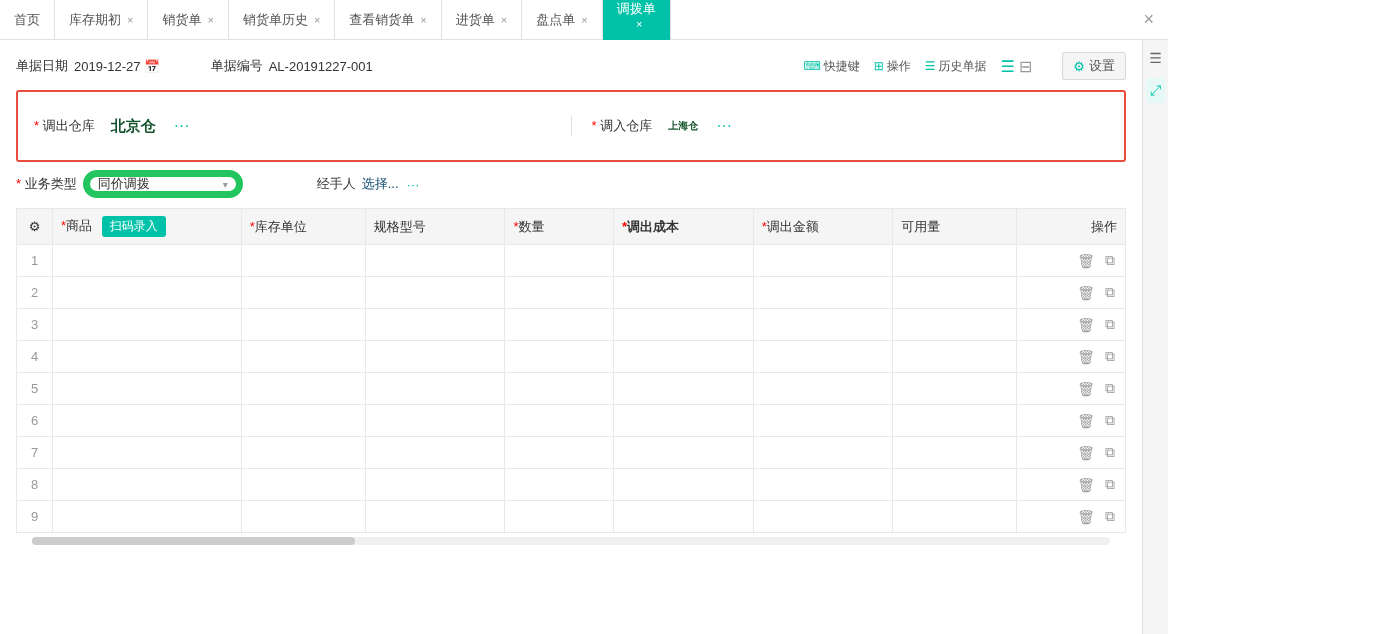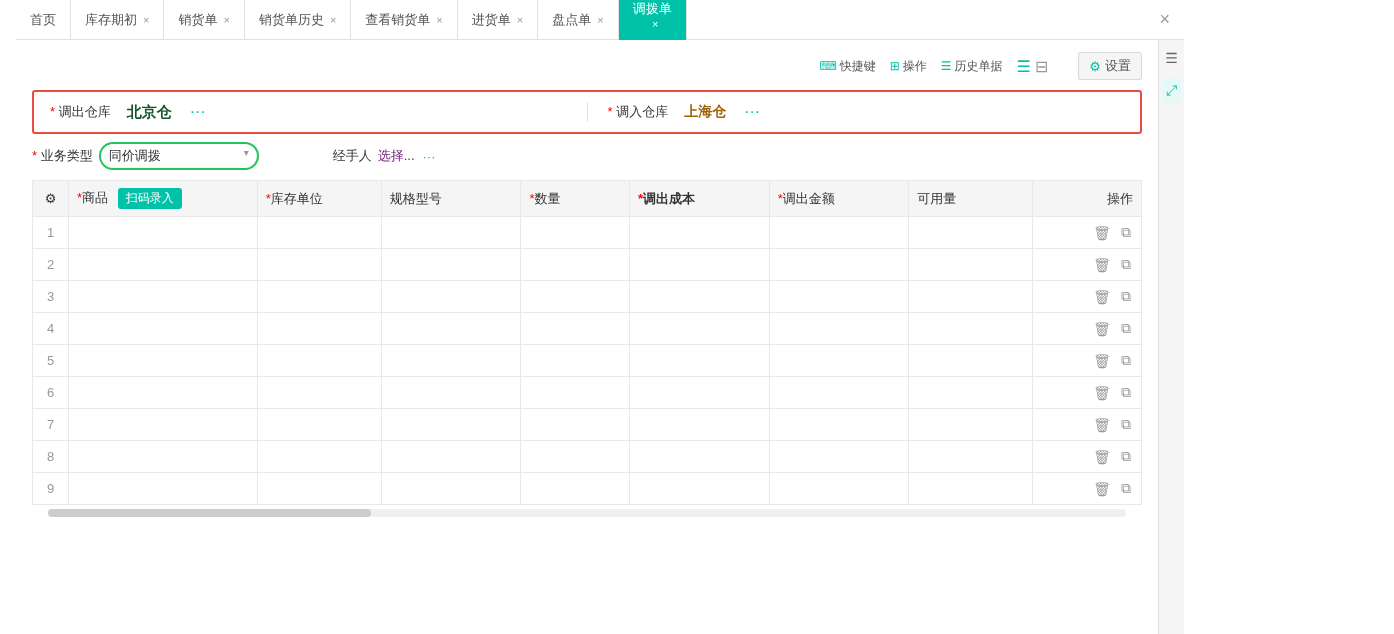--- a/index.html
+++ b/index.html
@@ -34,21 +34,21 @@
     
     
     .toolbar-right {
       margin-left: auto; display: flex; align-items: center; gap: 14px;
       font-size: 12px; color: #555;
     }
     .toolbar-btn { display: flex; align-items: center; gap: 3px; cursor: pointer; color: #555; }
     
     
     .highlight-box {
-      border: 2px solid #e74c3c; border-radius: 3px; padding: 10px 16px;
+      border: 2px solid #e74c3c; border-radius: 3px; padding: 24px 16px;
       margin: 8px 16px; display: flex; align-items: center;
     }
     .warehouse-field { display: flex; align-items: center; flex: 1; }
     .warehouse-divider { width: 1px; background: #e0e0e0; height: 20px; margin: 0 20px; }
     .more-btn { color: #00c2a8; cursor: pointer; font-size: 16px; margin-left: 8px; }
     
     
     .settings-btn {
       display: flex; align-items: center; gap: 4px; border: 1px solid #d9d9d9;
       border-radius: 2px; padding: 4px 10px; cursor: pointer; font-size: 13px;
@@ -75,41 +75,41 @@
     .gear-col { width: 36px; text-align: center; }
     
     
     .scan-btn {
       background: #00c2a8; color: #fff; border: none; border-radius: 3px;
       padding: 2px 8px; font-size: 12px; cursor: pointer; margin-left: 6px;
     }
     
     
     .select-field {
-      display: flex; align-items: flex-start; gap: 6px;
-      border: 2px solid #22c55e; border-radius: 14px; padding: 3px 8px;
+      display: flex; align-items: center; gap: 6px;
+      border: 7px solid #22c55e; border-radius: 14px; padding: 3px 8px;
       min-width: 160px; height: 28px; cursor: pointer; background: #fff;
     }
     .select-field .chevron { color: #999; margin-left: auto; }
     
     
     .scroll-area { height: 8px; background: #f0f0f0; margin: 0 16px; border-radius: 4px; }
     .scroll-thumb { height: 8px; background: #ccc; border-radius: 4px; width: 30%; }
     
     
     .right-sidebar {
       position: absolute; right: 0; top: 40px; bottom: 0; width: 26px;
       background: #f5f5f5; border-left: 1px solid #e0e0e0;
       display: flex; flex-direction: column; align-items: center; padding: 6px 0; gap: 8px;
     }
     .sidebar-icon { cursor: pointer; color: #666; font-size: 14px; padding: 4px; }
     .sidebar-icon.active { color: #00c2a8; }
     
     
-    .page-wrapper { position: relative; width: 1168px; height: 634px; overflow: hidden; margin-left: 16px; }
+    .page-wrapper { position: relative; width: 1168px; height: 634px; overflow: hidden; }
     
     .dropdown-arrow { font-size: 10px; color: #999; }
     
     .placeholder-text { color: #bbb; }
     
     .col-product { min-width: 120px; }
     .col-unit { min-width: 80px; }
     .col-spec { min-width: 90px; }
     .col-qty { min-width: 70px; }
     .col-cost { min-width: 90px; font-weight: bold; }
@@ -154,20 +154,31 @@
       <span>调拨单</span>
       <span class="close-btn">×</span>
     </div>
     <div class="tab-close-all">×</div>
   </div>
 
   <div style="margin-right: 26px;">
 
     <div class="form-area">
       <div class="form-row" style="justify-content: space-between; align-items: center;">
+        <div style="display: flex; align-items: center; gap: 20px;">
+          <div class="form-field">
+            <span class="field-label">单据日期</span>
+            <span class="field-value" style="margin-right: 4px;">2019-12-27</span>
+            <span class="date-icon">📅</span>
+          </div>
+          <div class="form-field">
+            <span class="field-label">单据编号</span>
+            <span class="field-value">AL-20191227-001</span>
+          </div>
+        </div>
         <div class="toolbar-right">
           <div class="toolbar-btn">
             <span style="color:#00c2a8;">⌨</span>
             <span>快捷键</span>
           </div>
           <div class="toolbar-btn">
             <span style="color:#00c2a8;">⊞</span>
             <span>操作</span>
           </div>
           <div class="toolbar-btn">
@@ -194,39 +205,39 @@
         </span>
         <span style="margin: 0 10px; color:#14532d; font-weight: bold; font-size:15px;">北京仓</span>
         <span class="more-btn">···</span>
       </div>
       <div class="warehouse-divider"></div>
       <div class="warehouse-field">
         <span class="field-label">
           <span style="color:#f00;">*</span>
           <span>调入仓库</span>
         </span>
-        <span style="margin: 0 10px; color:#a16207; font-weight: bold; font-size:14px;">上海仓</span>
+        <span style="margin: 0 10px; color:#14532d; font-weight: bold; font-size:10px;">上海仓</span>
         <span class="more-btn">···</span>
       </div>
     </div>
 
     <div style="display: flex; align-items: center; padding: 0 16px 10px 16px; gap: 44px;">
       <div class="form-field">
         <span class="field-label">
           <span style="color:#f00;">*</span>
           <span>业务类型</span>
         </span>
         <div class="select-field" style="min-width: 160px;">
           <span>同价调拨</span>
           <span class="chevron dropdown-arrow">▾</span>
         </div>
       </div>
       <div class="form-field">
         <span class="field-label">经手人</span>
-        <span class="placeholder-text" style="cursor:pointer; color:#701a75;">选择...</span>
+        <span class="placeholder-text" style="cursor:pointer; color:#0c4a6e;">选择...</span>
         <span class="more-btn" style="font-size:13px; margin-left:8px;">···</span>
       </div>
     </div>
 
     <div class="table-container">
       <table>
         <thead>
           <tr>
             <th class="gear-col"><span>⚙</span></th>
             <th class="col-product">

